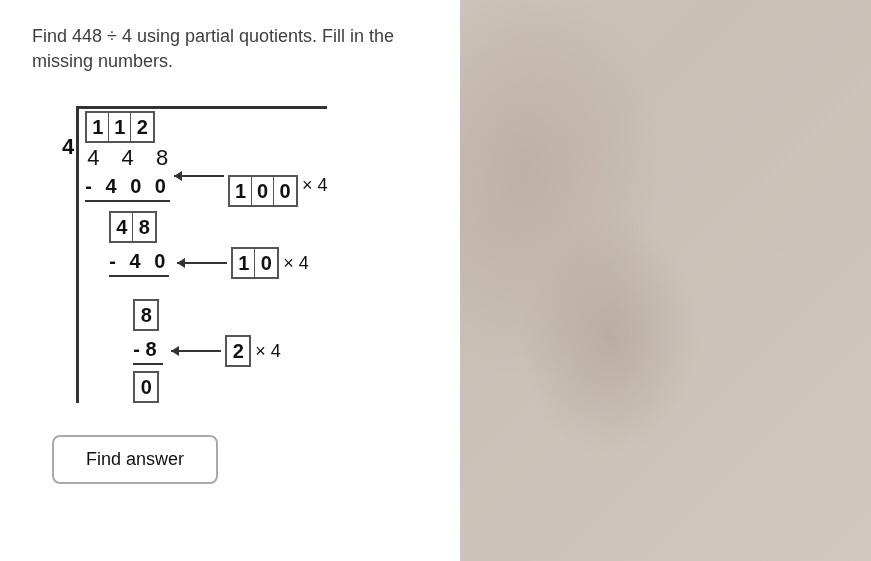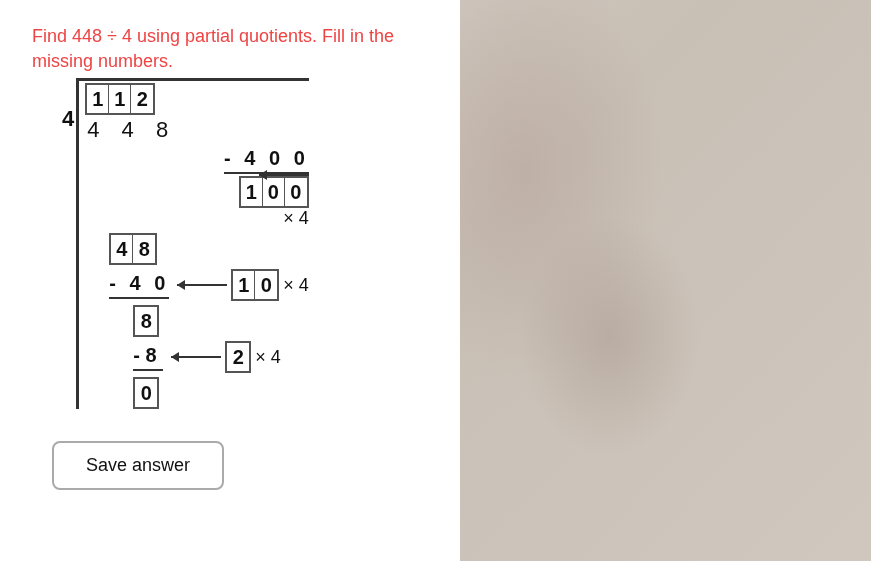--- a/index.html
+++ b/index.html
@@ -31,22 +31,22 @@
       height: 561px;
       background: white;
       padding: 24px 32px;
       z-index: 1;
       border-radius: 0;
     }
 
     .question {
       font-size: 18px;
       font-weight: 500;
-      color: #ef4444;
-      margin-bottom: 4px;
+      color: #404040;
+      margin-bottom: 32px;
       line-height: 1.4;
     }
 
     .math-area {
       display: flex;
       flex-direction: column;
       align-items: flex-start;
       padding-left: 20px;
       font-size: 20px;
       font-weight: 500;
@@ -112,21 +112,21 @@
         <div style="display:flex; margin-bottom:2px; margin-left:0;">
           <div class="multi-box">
             <div class="cell">1</div>
             <div class="cell">1</div>
             <div class="cell">2</div>
           </div>
         </div>
 
         <div style="font-size:22px; font-weight:400; letter-spacing:8px; padding-left:2px; margin-bottom:4px;">4 4 8</div>
 
-        <div style="display:flex; align-items:flex-end; margin-bottom:4px;flex-direction:column;">
+        <div style="display:flex; align-items:flex-start; margin-bottom:4px;">
           <div style="font-size:20px; font-weight:600; letter-spacing:4px; border-bottom:2px solid #333; padding-bottom:2px; min-width:80px;">- 4 0 0</div>
 
           <div style="display:flex; align-items:center; margin-left:4px;">
             <div style="width:50px; height:2px; background:#333; position:relative;">
               <div style="position:absolute; left:0; top:-4px; width:0; height:0; border-top:5px solid transparent; border-bottom:5px solid transparent; border-right:8px solid #333;"></div>
             </div>
           </div>
 
           <div class="multi-box" style="margin-left:4px;">
             <div class="cell">1</div>
@@ -136,21 +136,21 @@
           <span style="font-size:18px; font-weight:500; margin-left:4px;">× 4</span>
         </div>
 
         <div style="padding-left:24px; margin-bottom:4px;">
           <div class="multi-box">
             <div class="cell">4</div>
             <div class="cell">8</div>
           </div>
         </div>
 
-        <div style="display:flex; align-items:center; padding-left:24px; margin-bottom:4px;">
+        <div style="display:flex; align-items:center; padding-left:24px; margin-bottom:20px;">
           <div style="font-size:20px; font-weight:600; border-bottom:2px solid #333; padding-bottom:2px; min-width:60px; letter-spacing:4px;">- 4 0</div>
 
           <div style="display:flex; align-items:center; margin-left:8px;">
             <div style="width:50px; height:2px; background:#333; position:relative;">
               <div style="position:absolute; left:0; top:-4px; width:0; height:0; border-top:5px solid transparent; border-bottom:5px solid transparent; border-right:8px solid #333;"></div>
             </div>
           </div>
 
           <div class="multi-box" style="margin-left:4px;">
             <div class="cell">1</div>
@@ -182,16 +182,16 @@
 
         <div style="padding-left:48px;">
           <div class="multi-box">
             <div class="cell">0</div>
           </div>
         </div>
 
       </div>
     </div>
 
-    <button class="save-btn">Save answer</button>
+    <button class="save-btn">Find answer</button>
 
   </div>
 </div>
 
 </body></html>

